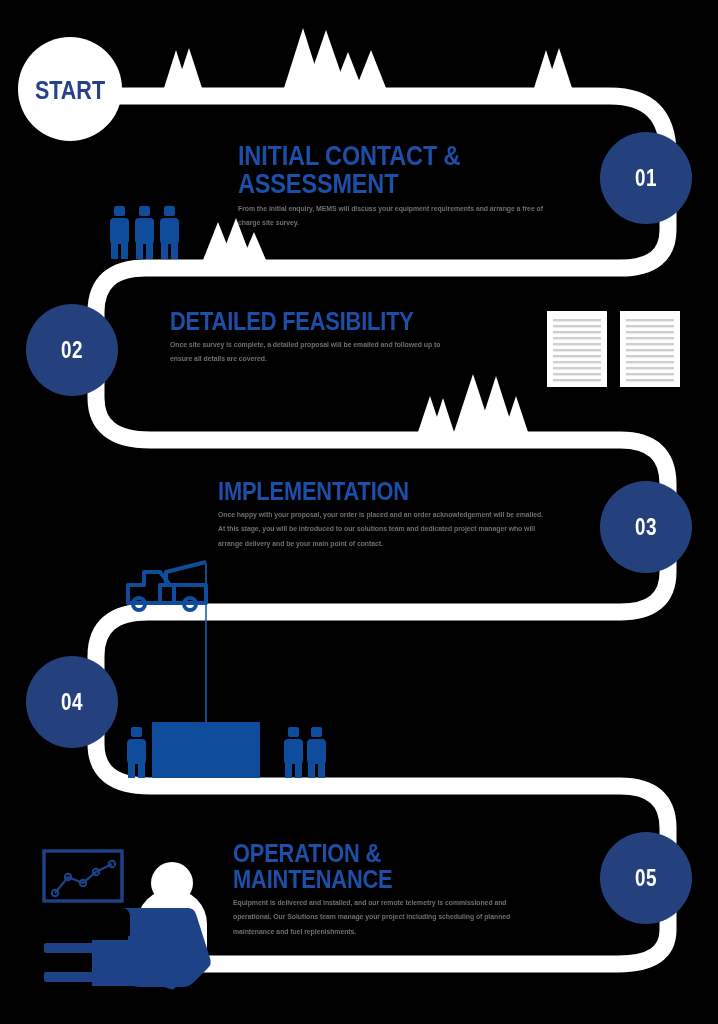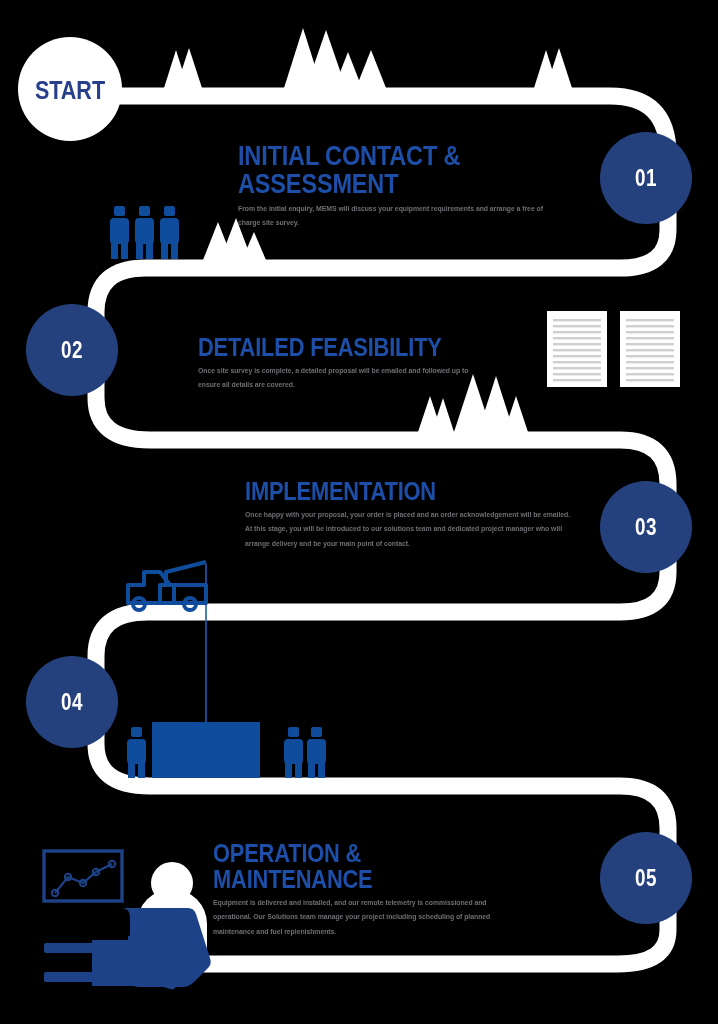--- a/index.html
+++ b/index.html
@@ -256,29 +256,29 @@
   <div class="circ-num" style="left:22px;top:337px;width:100px;">02</div>
   <div class="circ-num" style="left:596px;top:514px;width:100px;">03</div>
   <div class="circ-num" style="left:22px;top:689px;width:100px;">04</div>
   <div class="circ-num" style="left:596px;top:865px;width:100px;">05</div>
 
   <div class="step" style="left:218px;top:142px;width:360px;margin-left:20px;">
     <h2 style="font-size:28px;">INITIAL CONTACT &amp; ASSESSMENT</h2>
     <p style="width:340px;">From the initial enquiry, MEMS will discuss your equipment requirements and arrange a free of charge site survey.</p>
   </div>
 
-  <div class="step" style="left:170px;top:334px;width:330px;margin-left:28px;">
+  <div class="step" style="left:170px;top:308px;width:330px;">
     <h2 style="font-size:26px;">DETAILED FEASIBILITY</h2>
     <p style="width:300px;">Once site survey is complete, a detailed proposal will be emailed and followed up to ensure all details are covered.</p>
   </div>
 
-  <div class="step" style="left:218px;top:478px;width:360px;margin-left:27px;">
+  <div class="step" style="left:218px;top:478px;width:360px;">
     <h2 style="font-size:26px;">IMPLEMENTATION</h2>
     <p style="width:355px;">Once happy with your proposal, your order is placed and an order acknowledgement will be emailed. At this stage, you will be introduced to our solutions team and dedicated project manager who will arrange delivery and be your main point of contact.</p>
   </div>
 
 
-  <div class="step" style="left:213px;top:840px;width:340px;">
+  <div class="step" style="left:233px;top:840px;width:340px;">
     <h2 style="font-size:26px;">OPERATION &amp; MAINTENANCE</h2>
     <p style="width:320px;">Equipment is delivered and installed, and our remote telemetry is commissioned and operational. Our Solutions team manage your project including scheduling of planned maintenance and fuel replenishments.</p>
   </div>
 
 </div>
 
 </body></html>

